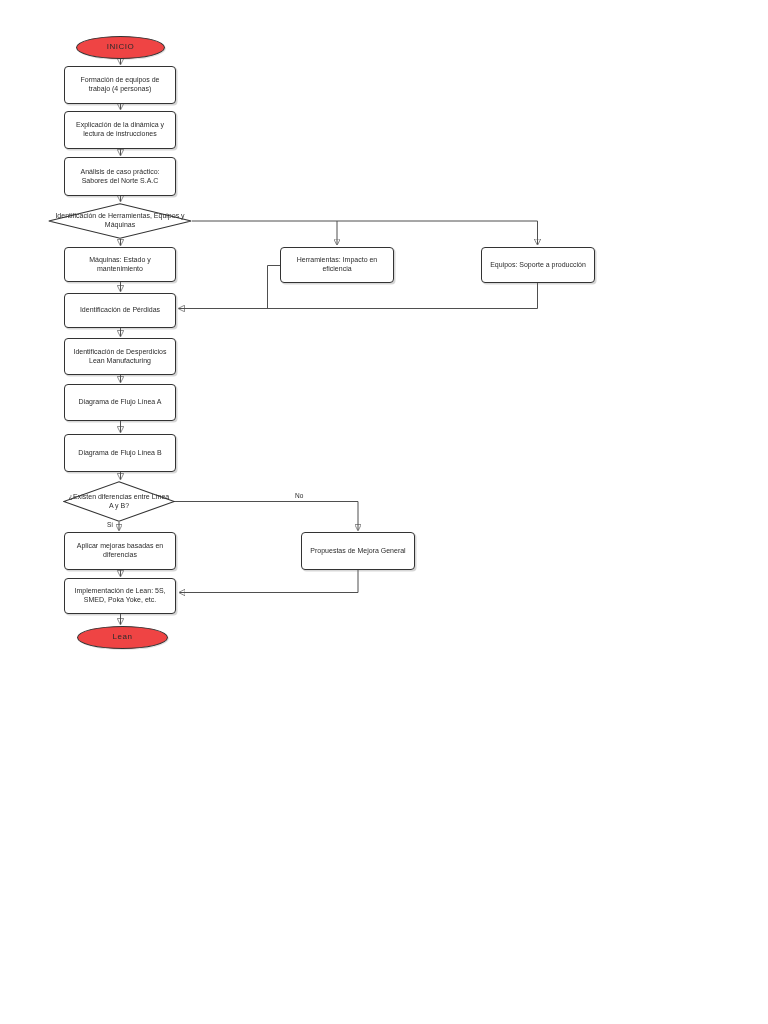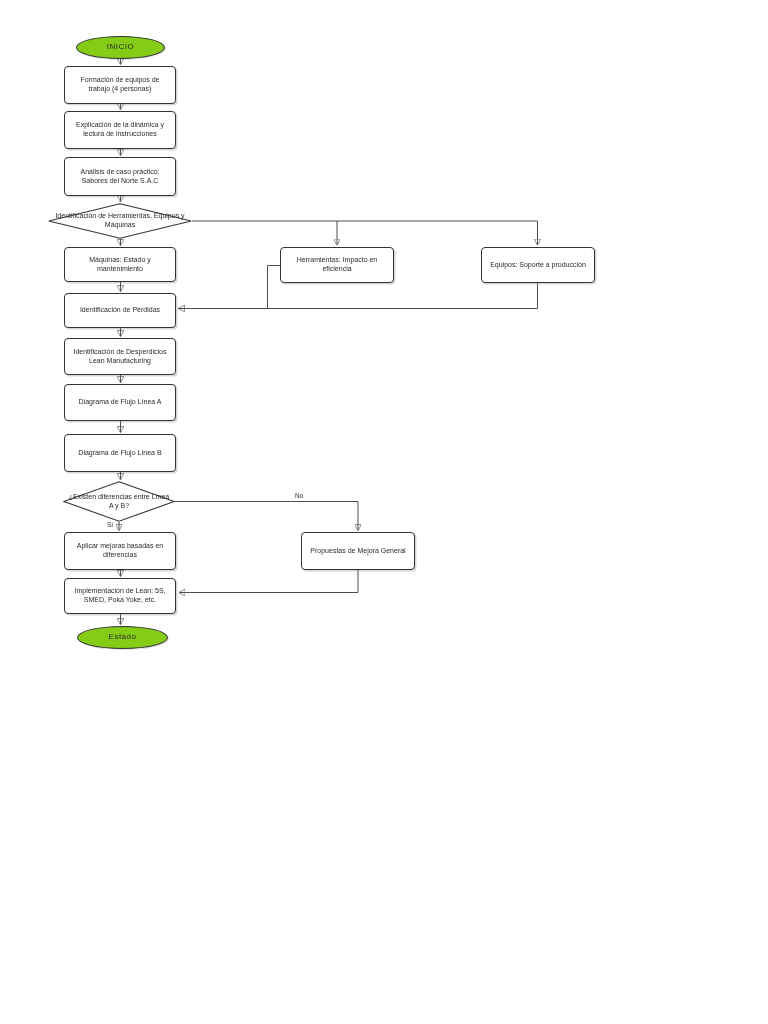--- a/index.html
+++ b/index.html
@@ -22,21 +22,21 @@
     color:#2b2b2b;
   }
   .process{
     background:#ffffff;
     border:1.2px solid #333333;
     border-radius:4px;
     box-shadow:1.5px 1.5px 0 rgba(110,110,110,0.28);
     padding:2px 4px;
   }
   .terminator{
-    background:#84cc16;
+    background:#ef4444;
     border:1.2px solid #333333;
     border-radius:50%;
     font-size:8px;letter-spacing:0.5px;
     box-shadow:1px 1px 0 rgba(110,110,110,0.2);
   }
   .decision{background:transparent;padding:0;}
   .decision svg{position:absolute;left:0;top:0;}
   .decision .dlabel{position:relative;z-index:1;display:block;}
   .edge-label{
     position:absolute;
@@ -149,19 +149,19 @@
 
   <div class="node process" style="left:301px;top:532px;width:114px;height:38px;">
     <span>Propuestas de Mejora General</span>
   </div>
 
   <div class="node process" style="left:64px;top:578px;width:112px;height:36px;">
     <span>Implementación de Lean: 5S, SMED, Poka Yoke, etc.</span>
   </div>
 
   <div class="node terminator" style="left:77px;top:626px;width:91px;height:23px;">
-    <span>Estado</span>
+    <span>Lean</span>
   </div>
 
   <span class="edge-label" style="left:107px;top:522px;">Sí</span>
   <span class="edge-label" style="left:295px;top:493px;">No</span>
 
 </div>
 
 </body></html>

